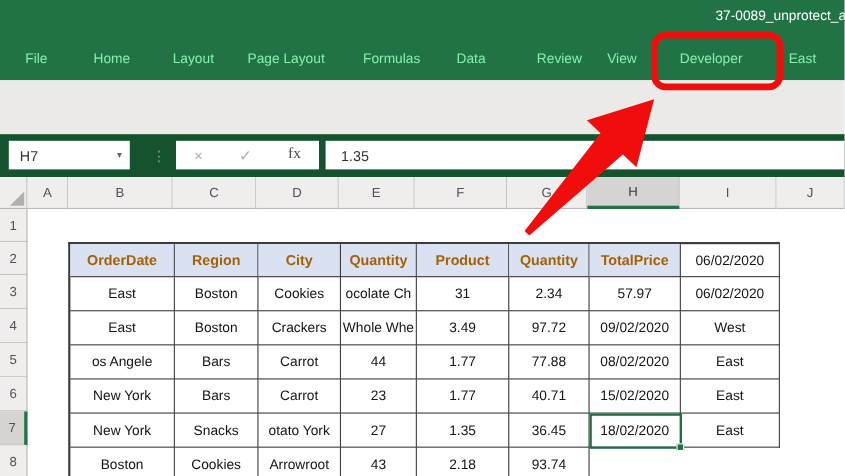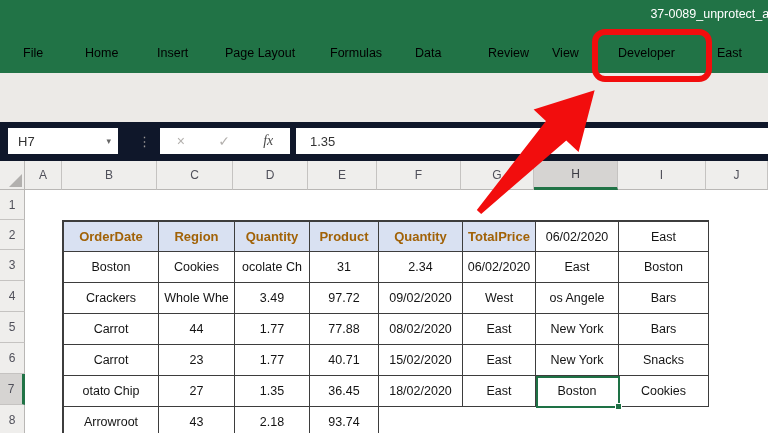--- a/index.html
+++ b/index.html
@@ -4,35 +4,35 @@
 <style>
   * { margin:0; padding:0; box-sizing:border-box; }
   html,body { background:#ffffff; }
   .stage{
     position:relative; width:768px; height:433px; overflow:hidden;
     font-family:"Liberation Sans", sans-serif; background:#ffffff;
   }
   
   .greenband{ position:absolute; left:0; top:0; width:768px; height:73px; background:#217346; }
   .doc-title{ position:absolute; top:7px; right:-4px; color:#ffffff; font-size:12.5px; white-space:nowrap; }
-  .tab{ position:absolute; top:40px; height:33px; line-height:26px; color:#000000; font-size:12.5px; white-space:nowrap; cursor:default; }
+  .tab{ position:absolute; top:40px; height:33px; line-height:26px; color:#86efac; font-size:12.5px; white-space:nowrap; cursor:default; }
   
   .graystrip{ position:absolute; left:0; top:73px; width:768px; height:88px; background:#eceae7; }
   .qat{ position:absolute; left:0; top:82px; height:32px; width:300px; }
   .qat .ic{ position:absolute; top:0; height:28px; display:flex; align-items:center; justify-content:center; color:#8a8886; font-size:17px; }
   .qat .chev{ font-size:9px; color:#8a8886; }
   
-  .fbar{ position:absolute; left:0; top:122px; width:768px; height:39px; background:#0f172a; }
+  .fbar{ position:absolute; left:0; top:122px; width:768px; height:39px; background:#14532d; }
   .whitebox{ position:absolute; top:6px; height:26px; background:#ffffff; display:flex; align-items:center; }
   .namebox{ left:8px; width:110px; font-size:13px; color:#333; padding-left:10px; justify-content:flex-start; }
   .namebox .dd{ position:absolute; right:7px; font-size:9px; color:#666; }
   .dots{ position:absolute; left:138px; top:6px; height:26px; display:flex; align-items:center; color:#9a9896; font-size:13px; }
   .fxbox{ left:160px; width:130px; justify-content:space-around; }
   .fxbox .b{ font-size:14px; color:#b3b0ad; }
-  .fxbox .fx{ font-family:"Liberation Serif", serif; font-style:italic; font-size:14px; color:#4a4a4a; }
+  .fxbox .fx{ font-family:"Liberation Serif", serif; font-size:14px; color:#4a4a4a; }
   .finput{ left:296px; width:472px; font-size:13px; color:#333; padding-left:14px; justify-content:flex-start; }
   
   .sheet{ position:absolute; left:0; top:161px; width:768px; height:272px; background:#ffffff; }
   .colhdr{ position:absolute; top:0; height:29px; background:#efeeec; border-right:1px solid #c5c3c1; border-bottom:1px solid #b9b7b5;
            font-size:12px; color:#50505a; display:flex; align-items:center; justify-content:center; }
   .colhdr.sel{ background:#d6d4d2; border-bottom:3px solid #217346; color:#3a3a42; }
   .rowhdr{ position:absolute; left:0; width:25px; background:#efeeec; border-right:1px solid #b9b7b5; border-bottom:1px solid #c5c3c1;
            font-size:12px; color:#50505a; display:flex; align-items:center; justify-content:center; }
   .rowhdr.sel{ background:#d6d4d2; border-right:3px solid #217346; }
   .corner{ position:absolute; left:0; top:0; width:25px; height:29px; background:#efeeec; border-right:1px solid #b9b7b5; border-bottom:1px solid #b9b7b5; }
@@ -54,21 +54,21 @@
 </style>
 </head>
 <body>
 
 <div class="stage">
 
   <div class="greenband">
     <span class="doc-title">37-0089_unprotect_al</span>
     <span class="tab" style="left:23px">File</span>
     <span class="tab" style="left:85px">Home</span>
-    <span class="tab" style="left:157px">Insert</span>
+    <span class="tab" style="left:157px">Layout</span>
     <span class="tab" style="left:225px">Page Layout</span>
     <span class="tab" style="left:330px">Formulas</span>
     <span class="tab" style="left:415px">Data</span>
     <span class="tab" style="left:488px">Review</span>
     <span class="tab" style="left:552px">View</span>
     <span class="tab" style="left:618px">Developer</span>
     <span class="tab" style="left:717px">East</span>
   </div>
 
   <div class="graystrip">
@@ -131,32 +131,34 @@
     <span class="rowhdr" style="top:89px;height:31px">3</span>
     <span class="rowhdr" style="top:120px;height:31px">4</span>
     <span class="rowhdr" style="top:151px;height:31px">5</span>
     <span class="rowhdr" style="top:182px;height:31px">6</span>
     <span class="rowhdr sel" style="top:213px;height:31px">7</span>
     <span class="rowhdr" style="top:244px;height:31px">8</span>
 
     <div class="tbl">
       <div class="th">OrderDate</div>
       <div class="th">Region</div>
+      <div class="th">City</div>
       <div class="th">Quantity</div>
       <div class="th">Product</div>
       <div class="th">Quantity</div>
       <div class="th">TotalPrice</div>
 
       <div class="td">06/02/2020</div>
       <div class="td">East</div>
       <div class="td">Boston</div>
       <div class="td">Cookies</div>
       <div class="td">ocolate Ch</div>
       <div class="td">31</div>
       <div class="td">2.34</div>
+      <div class="td">57.97</div>
 
       <div class="td">06/02/2020</div>
       <div class="td">East</div>
       <div class="td">Boston</div>
       <div class="td">Crackers</div>
       <div class="td">Whole Whe</div>
       <div class="td">3.49</div>
       <div class="td">97.72</div>
 
       <div class="td">09/02/2020</div>
@@ -174,21 +176,21 @@
       <div class="td">Bars</div>
       <div class="td">Carrot</div>
       <div class="td">23</div>
       <div class="td">1.77</div>
       <div class="td">40.71</div>
 
       <div class="td">15/02/2020</div>
       <div class="td">East</div>
       <div class="td">New York</div>
       <div class="td">Snacks</div>
-      <div class="td">otato Chip</div>
+      <div class="td">otato York</div>
       <div class="td">27</div>
       <div class="td">1.35</div>
       <div class="td">36.45</div>
 
       <div class="td">18/02/2020</div>
       <div class="td">East</div>
       <div class="td">Boston</div>
       <div class="td">Cookies</div>
       <div class="td">Arrowroot</div>
       <div class="td">43</div>

